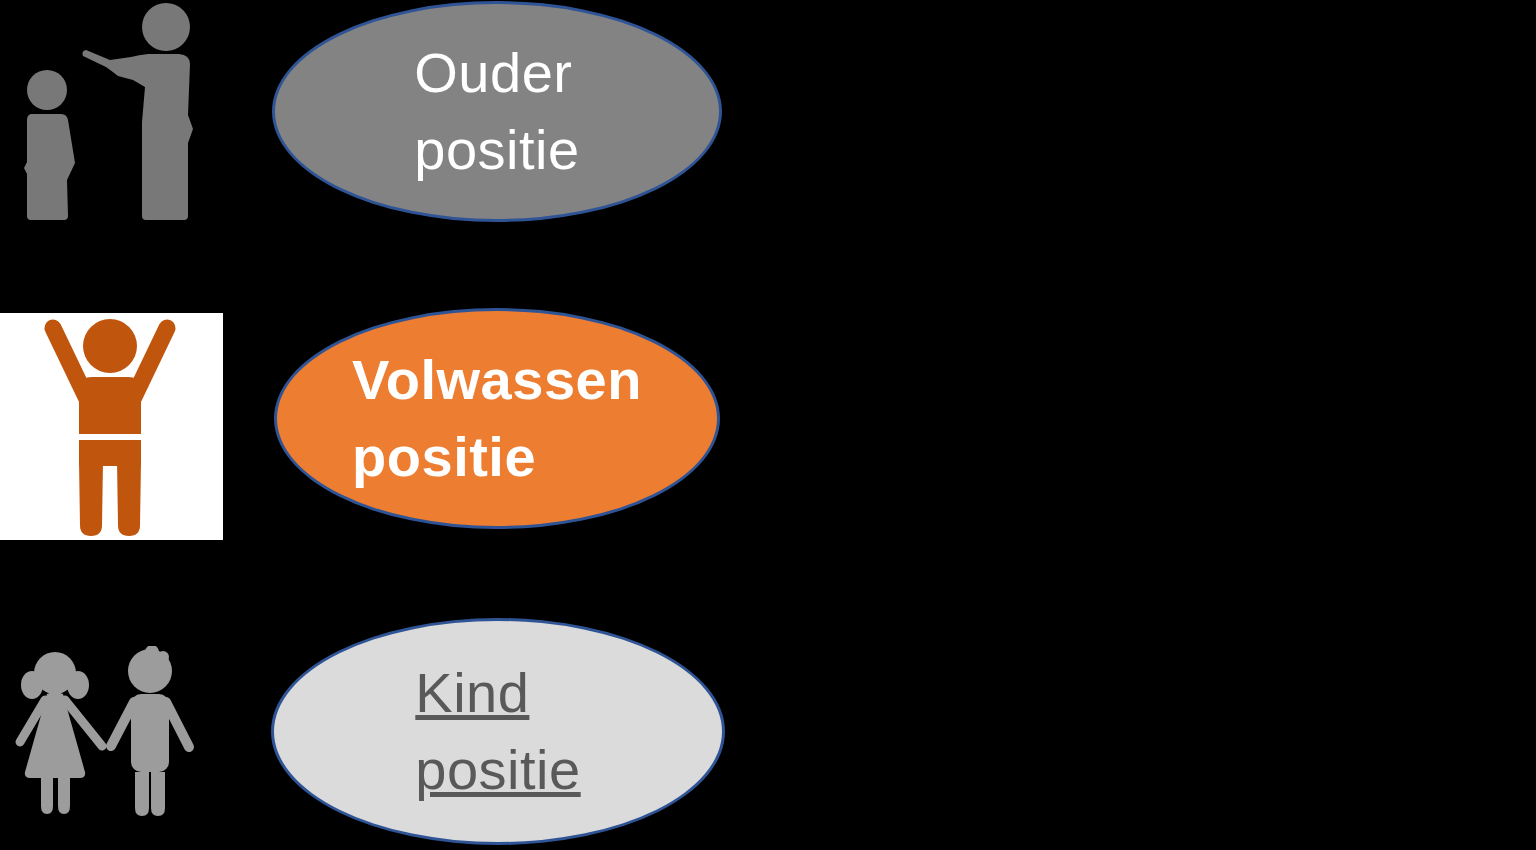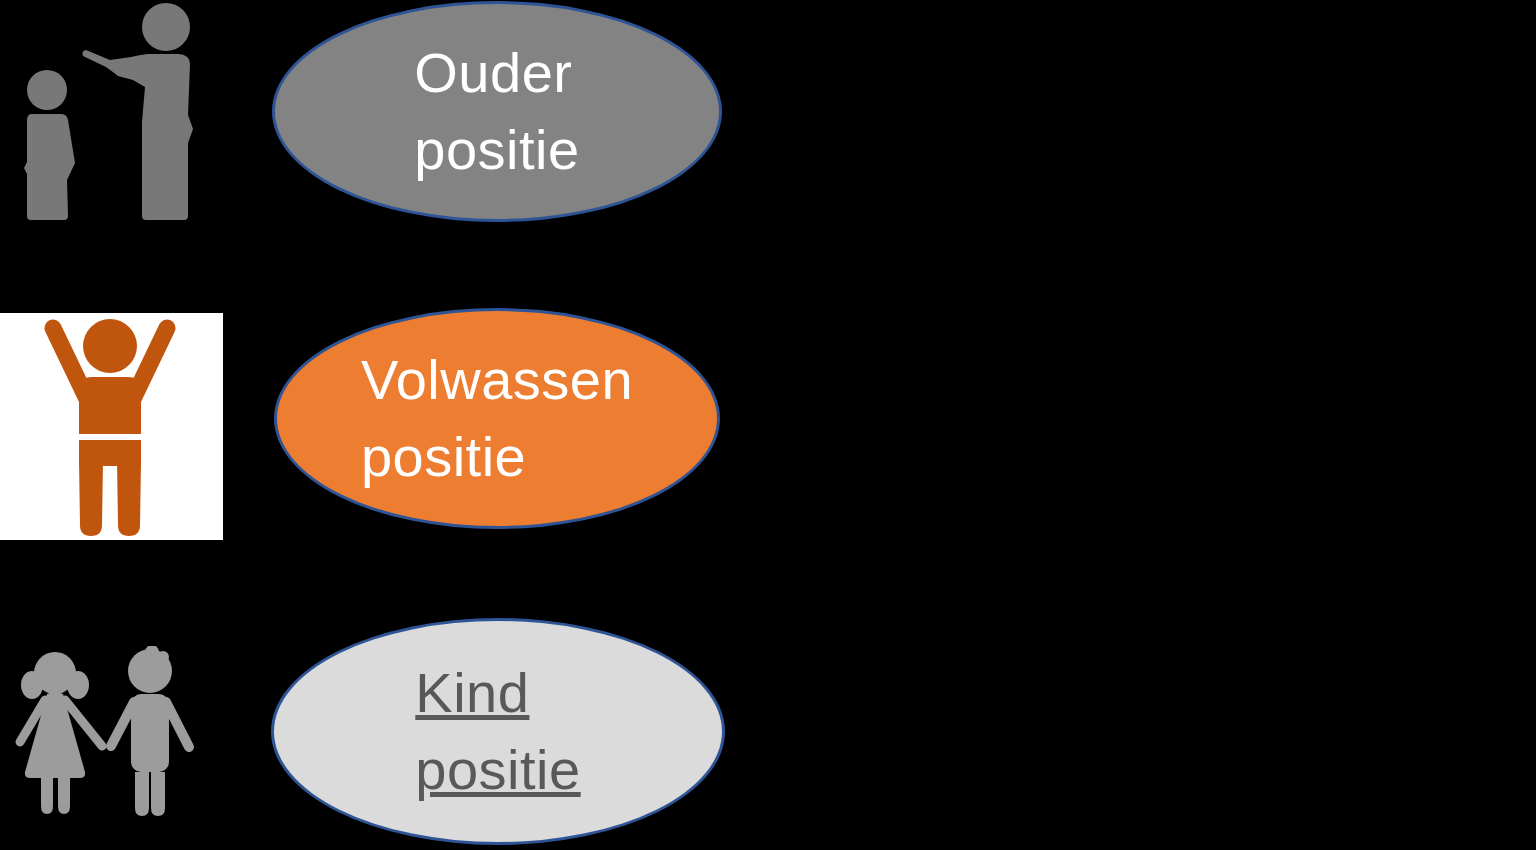--- a/index.html
+++ b/index.html
@@ -32,20 +32,21 @@
   }
   #ellipse-ouder {
     left: 272px; top: 1px; width: 450px; height: 221px;
     background: var(--ouder-fill, #838383);
     color: var(--ouder-text, #FFFFFF);
   }
   #ellipse-volwassen {
     left: 274px; top: 308px; width: 446px; height: 221px;
     background: var(--volwassen-fill, #ED7D31);
     color: var(--volwassen-text, #FFFFFF);
+    font-weight: bold;
   }
   #ellipse-kind {
     left: 271px; top: 618px; width: 454px; height: 227px;
     background: var(--kind-fill, #DBDBDB);
     color: var(--kind-text, #595959);
     text-decoration: underline;
   }
   .icon-box {
     position: absolute;
   }

